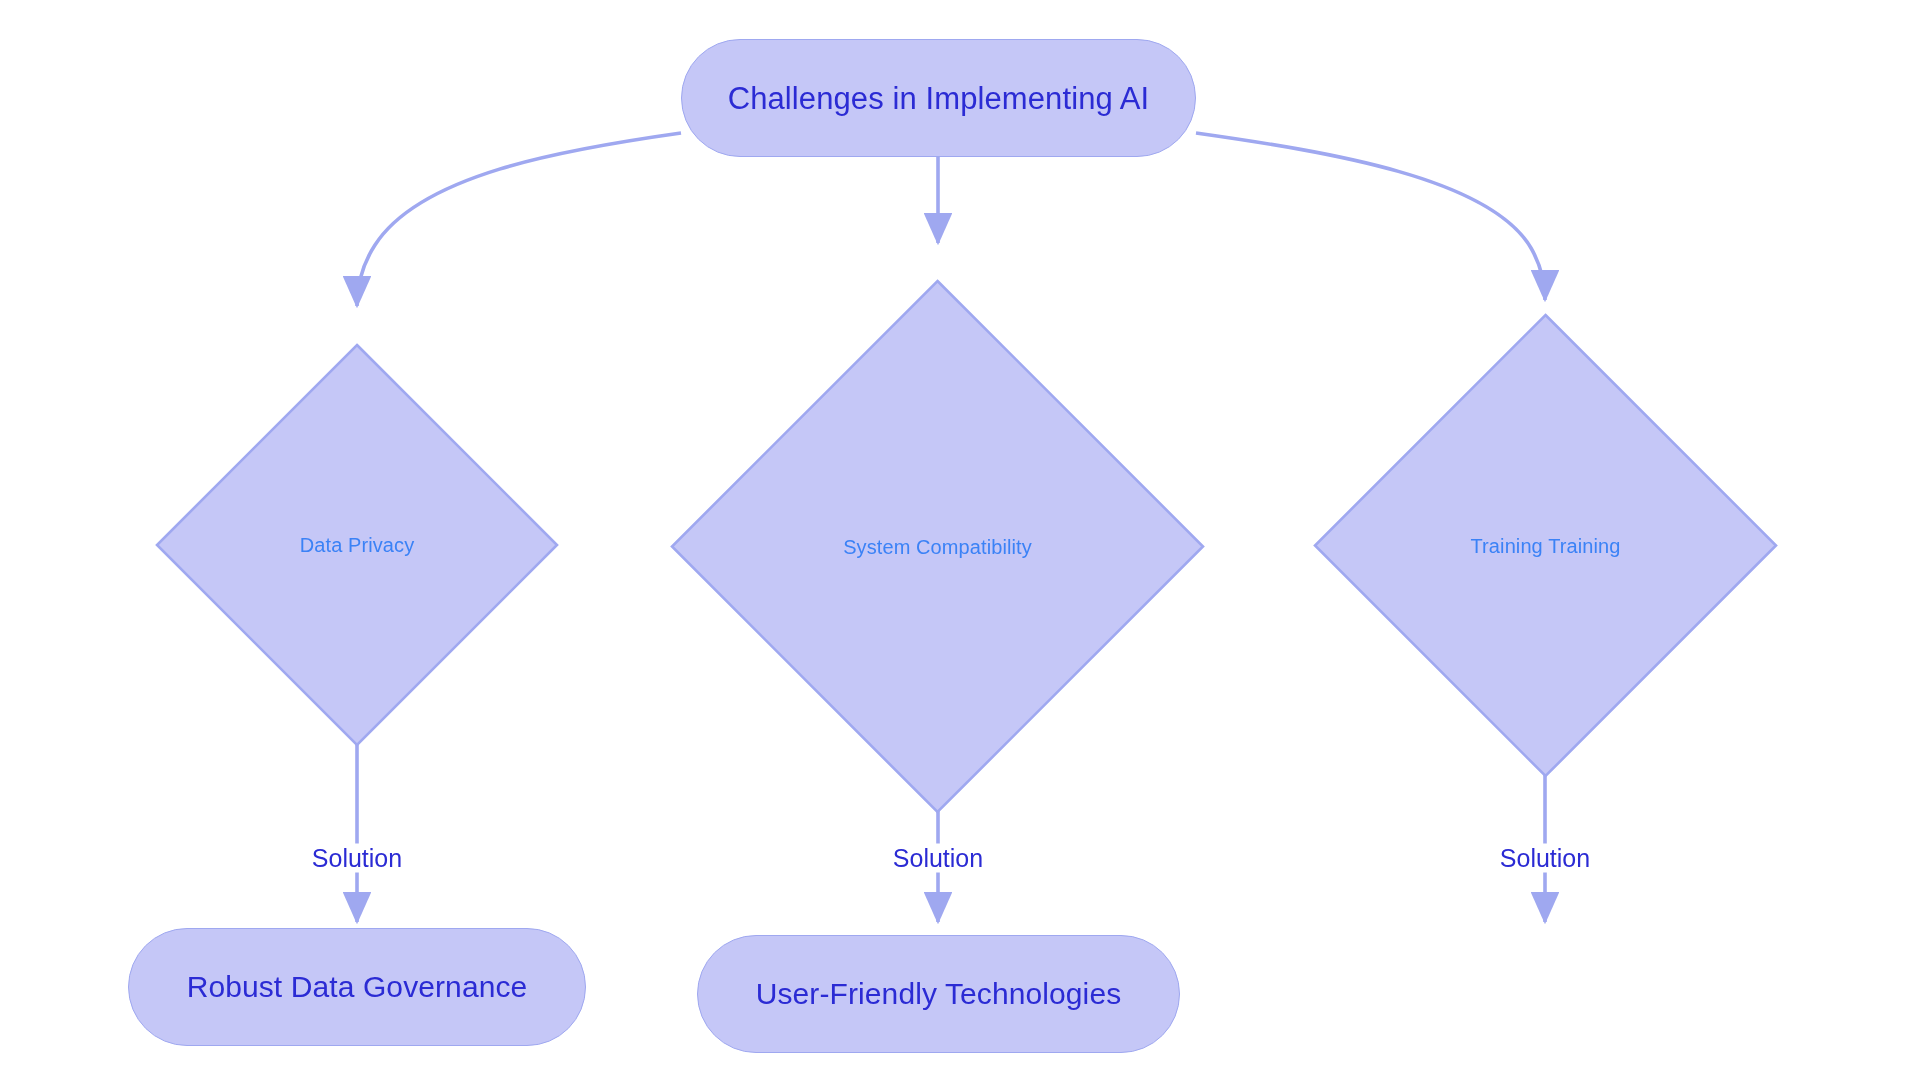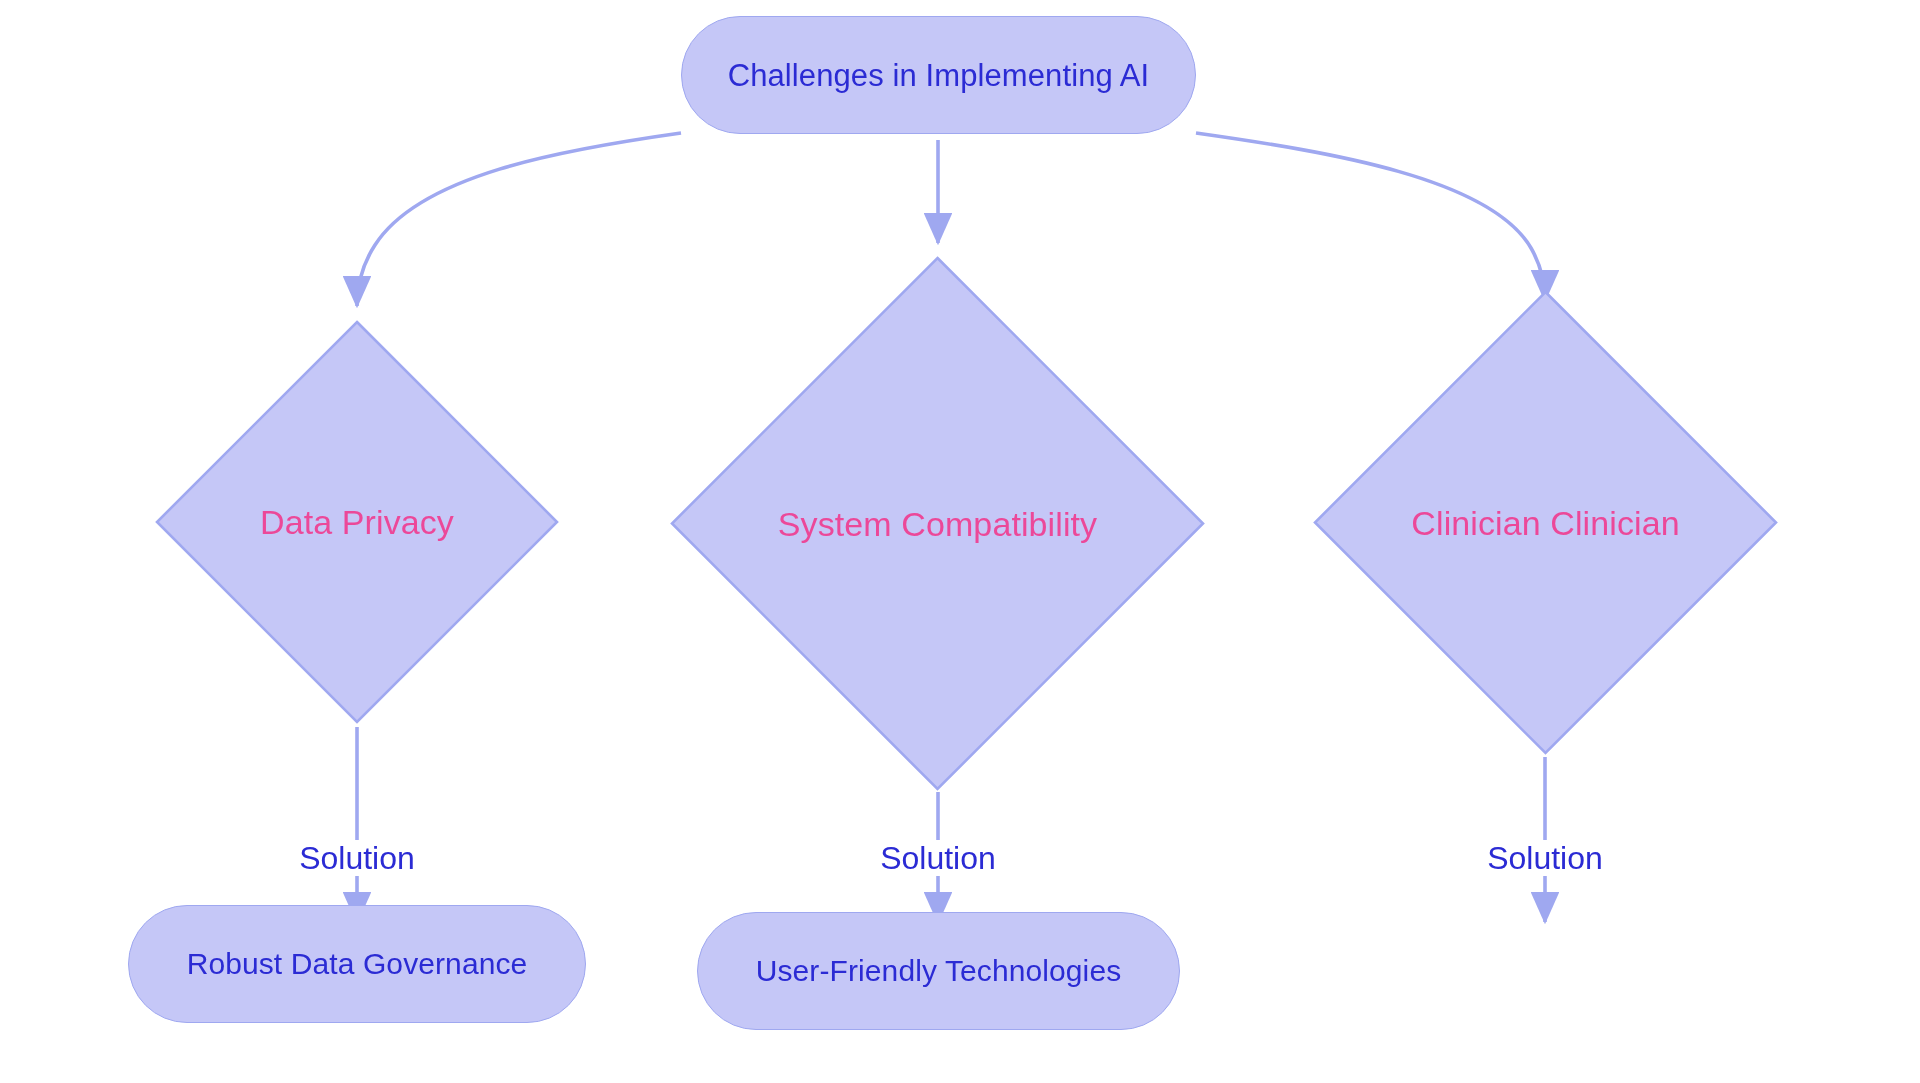--- a/index.html
+++ b/index.html
@@ -27,20 +27,21 @@
     width: 1920px;
     height: 1083px;
     pointer-events: none;
   }
   .node {
     position: absolute;
     box-sizing: border-box;
     display: flex;
     align-items: center;
     justify-content: center;
+    margin-top: 23px;
   }
   
   .node-stadium {
     background: #c5c7f7;
     border: 1.6px solid #9fa8f0;
     border-radius: 999px;
   }
   .node-stadium .node-label {
     color: #2b2bd4;
     font-size: 30px;
@@ -60,33 +61,33 @@
   .diamond-shape {
     position: absolute;
     left: 0;
     top: 0;
     width: 100%;
     height: 100%;
   }
   .node-diamond .node-label {
     position: relative;
     z-index: 2;
-    color: #ec4899;
-    font-size: 34px;
+    color: #3b82f6;
+    font-size: 20px;
     line-height: 1;
     letter-spacing: 0.1px;
     white-space: nowrap;
     text-align: center;
   }
   
   .edge-label {
     position: absolute;
     transform: translate(-50%, -50%);
     color: #2b2bd4;
-    font-size: 32px;
+    font-size: 25px;
     line-height: 1;
     white-space: nowrap;
     background: #ffffff;
     padding: 2px 6px;
   }
 </style>
 </head>
 <body>
 
 <div id="flowchart-root">
@@ -126,21 +127,21 @@
     <svg class="diamond-shape" viewBox="0 0 535 535" preserveAspectRatio="none" xmlns="http://www.w3.org/2000/svg">
       <polygon points="267.5,2 533,267.5 267.5,533 2,267.5" fill="#c5c7f7" stroke="#9fa8f0" stroke-width="2.6"></polygon>
     </svg>
     <span class="node-label">System Compatibility</span>
   </div>
 
   <div class="node node-diamond" id="node-challenge-3" style="left:1313px; top:290px; width:465px; height:465px;">
     <svg class="diamond-shape" viewBox="0 0 465 465" preserveAspectRatio="none" xmlns="http://www.w3.org/2000/svg">
       <polygon points="232.5,2 463,232.5 232.5,463 2,232.5" fill="#c5c7f7" stroke="#9fa8f0" stroke-width="2.6"></polygon>
     </svg>
-    <span class="node-label">Clinician Clinician</span>
+    <span class="node-label">Training Training</span>
   </div>
 
   <div class="edge-label" style="left:357px; top:858px;">Solution</div>
 
   <div class="edge-label" style="left:938px; top:858px;">Solution</div>
 
   <div class="edge-label" style="left:1545px; top:858px;">Solution</div>
 
   <div class="node node-stadium" id="node-solution-1" style="left:128px; top:905px; width:458px; height:118px;">
     <span class="node-label">Robust Data Governance</span>

